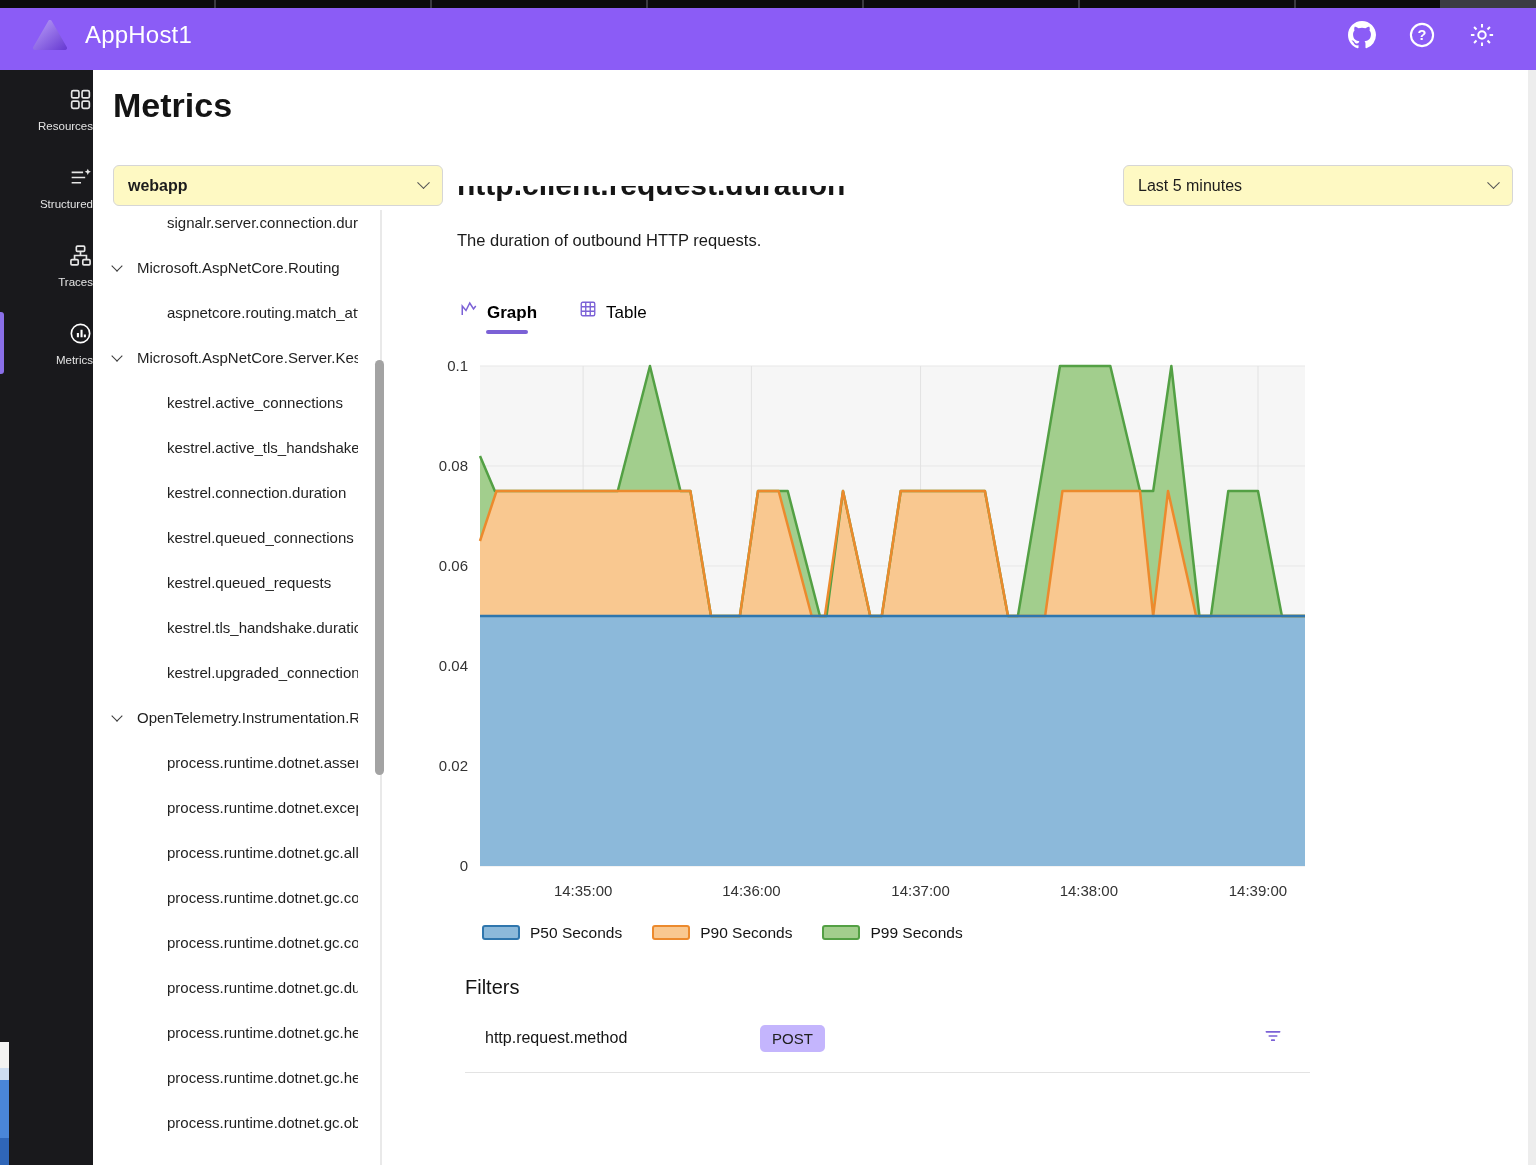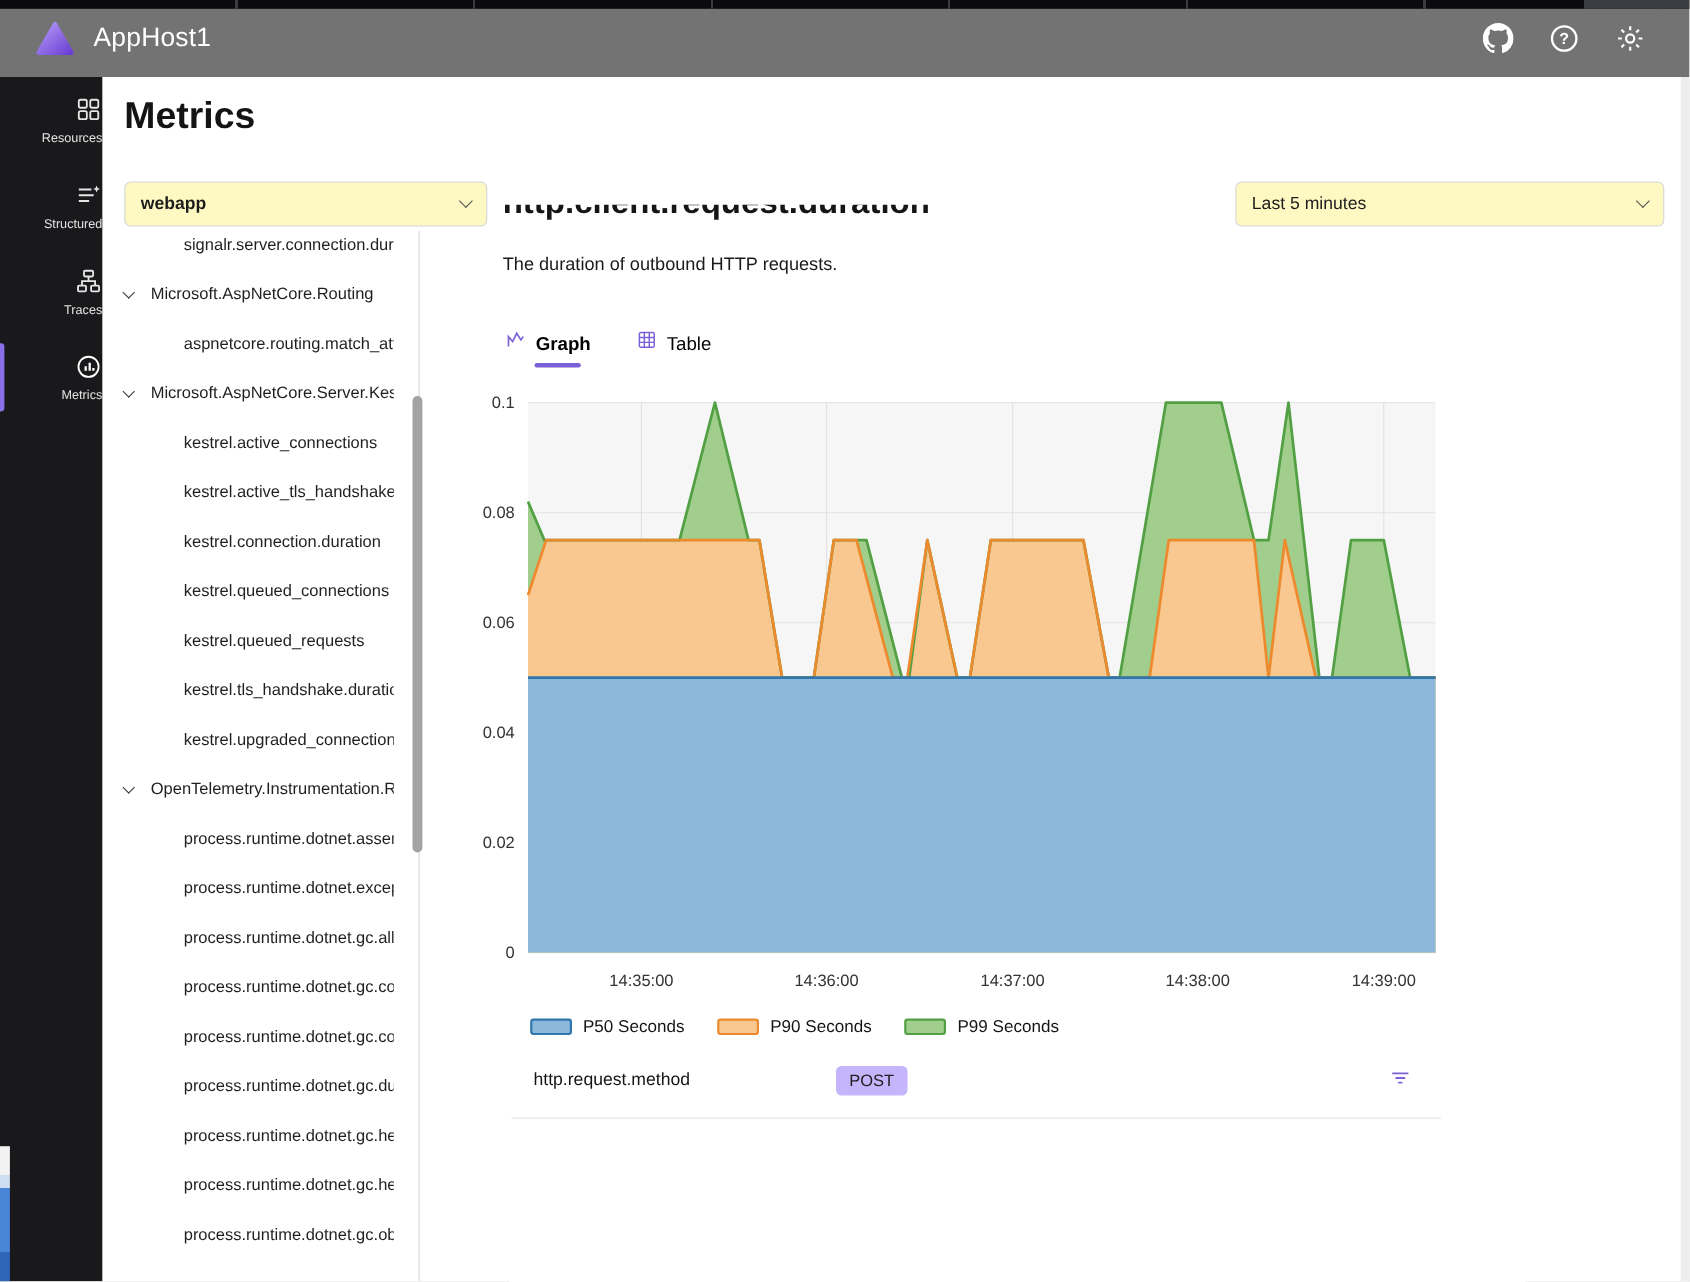--- a/index.html
+++ b/index.html
@@ -6,21 +6,21 @@
   html,body { margin:0; padding:0; background:#ededed; }
   body { font-family:"Liberation Sans", sans-serif; color:#1a1a1a; }
   #root { position:relative; width:1536px; height:1165px; overflow:hidden; background:#ededed; }
 
   
   #tabstrip { position:absolute; left:0; top:0; width:100%; height:8px; background:#0b0b0d;
     background-image:repeating-linear-gradient(90deg, transparent 0 214px, #3a3a40 214px 216px); z-index:6; }
   #tabstrip .active-seg { position:absolute; right:0; top:0; width:96px; height:8px; background:#3c3c44; }
 
   
-  #topbar { position:absolute; left:0; top:0; width:100%; height:70px; background:#737373; z-index:5;
+  #topbar { position:absolute; left:0; top:0; width:100%; height:70px; background:#8b5cf6; z-index:5;
     display:flex; align-items:center; }
   #logo { width:34px; height:30px; margin-left:33px; }
   #app-title { color:#fff; font-size:24px; font-weight:500; margin-left:18px; letter-spacing:.2px; }
   #topbar-right { margin-left:auto; margin-right:40px; display:flex; align-items:center; gap:32px; }
   .topbar-icon { width:28px; height:28px; display:flex; align-items:center; justify-content:center; cursor:pointer; }
 
   
   #sidebar { position:absolute; left:0; top:70px; width:93px; bottom:0; background:#19191c; z-index:4; }
   .nav-item { position:relative; height:78px; display:flex; flex-direction:column; align-items:flex-end;
     justify-content:center; gap:8px; cursor:pointer; }
@@ -335,20 +335,21 @@
           <div class="legend-item">
             <span class="legend-swatch" style="background: rgb(249, 200, 144); border: 2px solid rgb(236, 138, 45);"></span>
             <span>P90 Seconds</span>
           </div>
           <div class="legend-item">
             <span class="legend-swatch" style="background: rgb(162, 206, 141); border: 2px solid rgb(83, 160, 68);"></span>
             <span>P99 Seconds</span>
           </div>
         </div>
 
+      <div id="filters-heading">Filters</div>
 
       <div id="filter-row">
         <span id="filter-name">http.request.method</span>
         <span id="filter-value-badge">POST</span>
         <span id="filter-funnel">
           <svg width="20" height="20" viewBox="0 0 24 24" fill="none" stroke="#7b61d6" stroke-width="2" stroke-linecap="round">
             <path d="M4 7h16M7.5 12h9M10.5 17h3"></path>
           </svg></span>
       </div>
 

